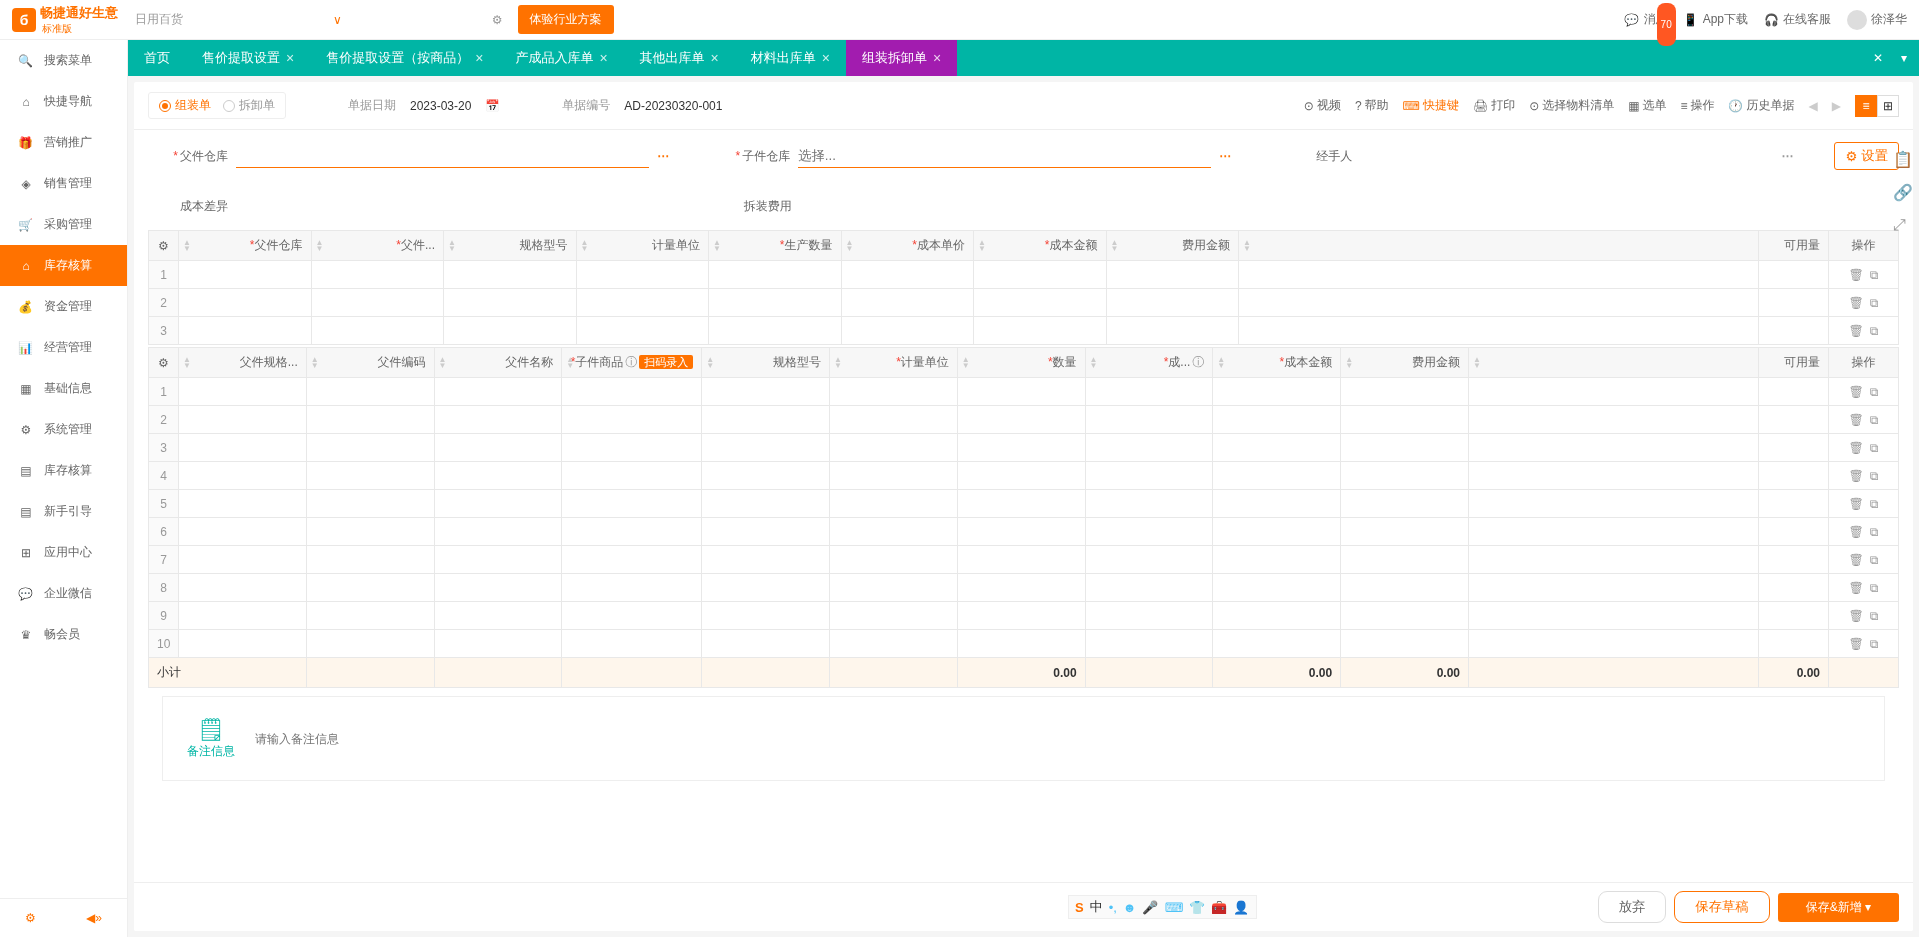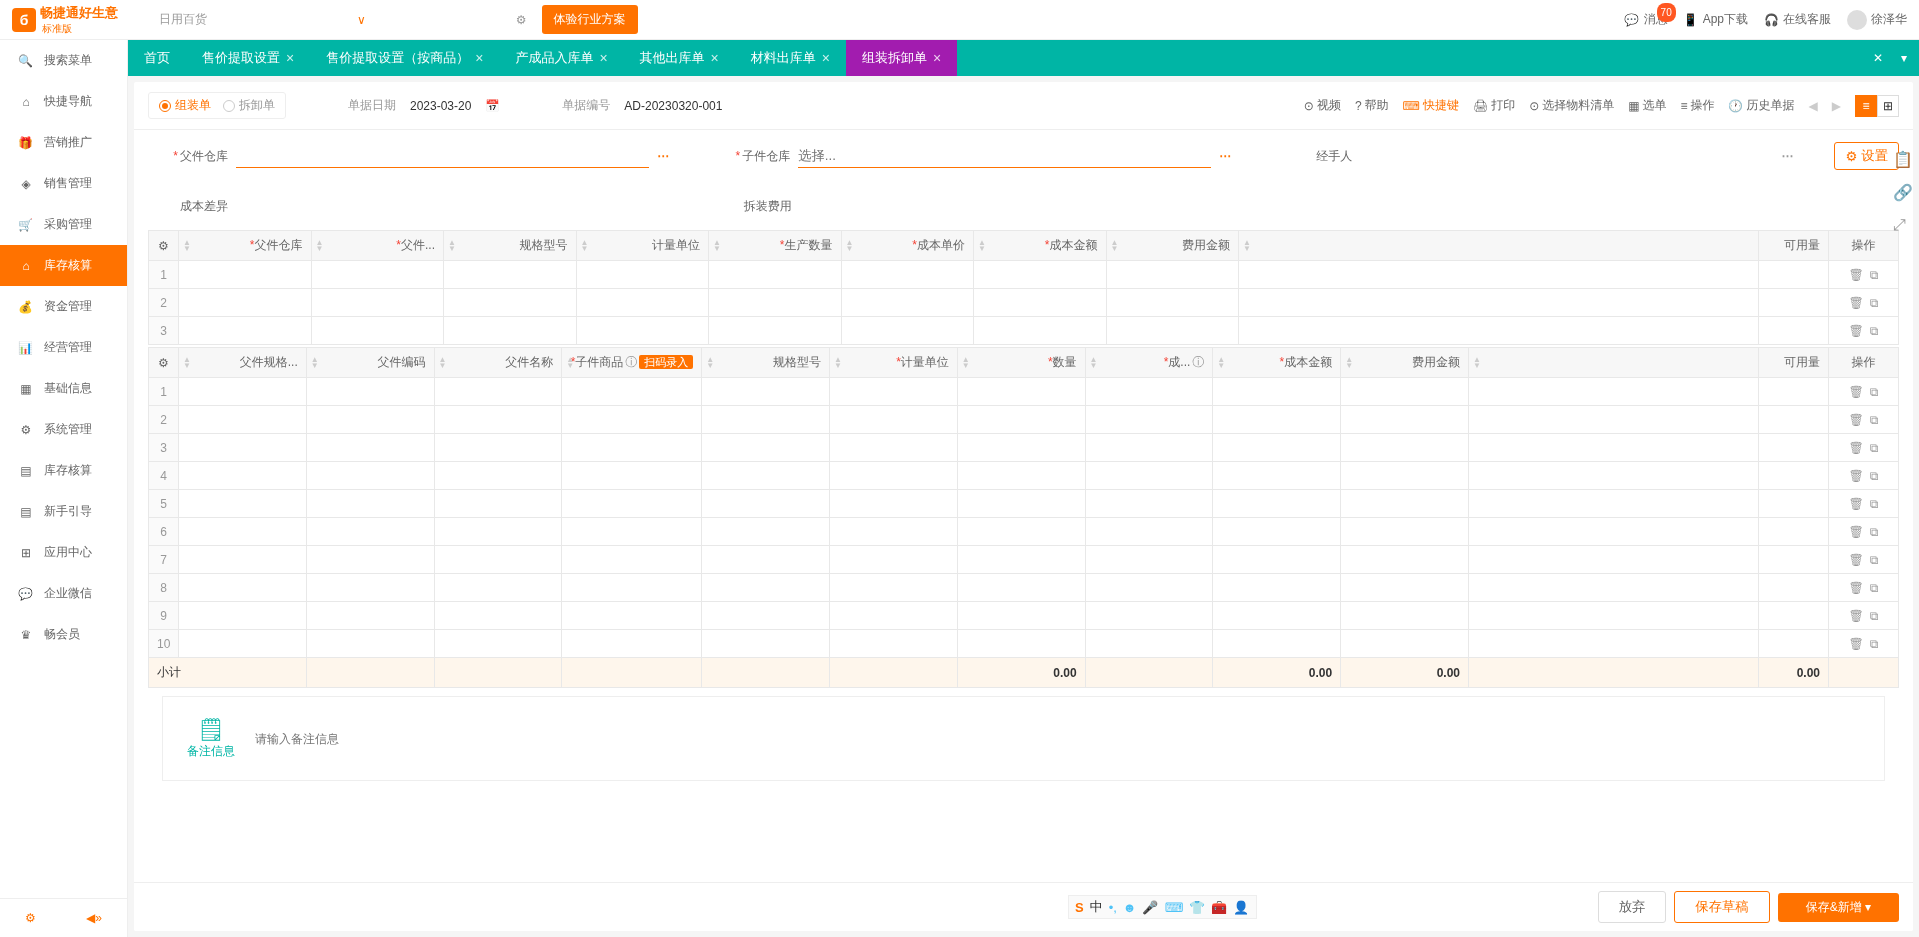--- a/index.html
+++ b/index.html
@@ -4,28 +4,28 @@
   <style>
     * { box-sizing: border-box; margin: 0; padding: 0; }
     body { font-family: "Microsoft YaHei", Arial, sans-serif; font-size: 12px; color: #333; background: #fff; overflow: hidden; }
     
     
     .top-header { display: flex; align-items: center; height: 40px; padding: 0 12px; border-bottom: 1px solid #eee; }
     .logo-area { display: flex; align-items: center; width: 115px; }
     .logo-icon { width: 24px; height: 24px; background: #ff7200; border-radius: 4px; display: inline-flex; align-items: center; justify-content: center; color: #fff; font-weight: bold; font-size: 14px; margin-right: 4px; }
     .logo-text { color: #ff7200; font-weight: bold; font-size: 13px; }
     .logo-sub { color: #ff7200; font-size: 10px; margin-left: 2px; }
-    .category-select { display: flex; align-items: center; margin-left: 32px; color: #999; }
+    .category-select { display: flex; align-items: center; margin-left: 8px; color: #999; }
     .category-select span { margin-right: 150px; }
     .chevron-down { color: #ff7200; margin-right: 10px; }
     .gear-icon { color: #999; margin-right: 15px; cursor: pointer; }
     .orange-btn { background: #ff7200; color: #fff; border: none; padding: 6px 12px; border-radius: 3px; cursor: pointer; font-size: 12px; }
     .header-right { margin-left: auto; display: flex; align-items: center; gap: 16px; }
     .header-item { display: flex; align-items: center; gap: 4px; color: #666; cursor: pointer; position: relative; }
-    .badge { position: absolute; top: -8px; right: -8px; background: #ff5722; color: #fff; border-radius: 8px; padding: 4px 4px; font-size: 10px; }
+    .badge { position: absolute; top: -8px; right: -8px; background: #ff5722; color: #fff; border-radius: 8px; padding: 16px 4px; font-size: 10px; }
     .avatar { width: 20px; height: 20px; background: #ddd; border-radius: 50%; }
     
     
     .layout { display: flex; height: calc(100vh - 40px); }
     .sidebar { width: 128px; background: #fff; border-right: 1px solid #eee; display: flex; flex-direction: column; }
     .sidebar-item { display: flex; align-items: center; padding: 12px 18px; color: #666; cursor: pointer; gap: 10px; }
     .sidebar-item.active { background: #ff7200; color: #fff; }
     .sidebar-item .icon { width: 16px; text-align: center; }
     .sidebar-footer { margin-top: auto; display: flex; justify-content: space-around; padding: 12px 0; border-top: 1px solid #eee; }
     .sidebar-footer span { color: #ff7200; cursor: pointer; }
@@ -88,21 +88,21 @@
     
     .notes-area { display: flex; align-items: center; padding: 20px 24px; margin: 8px 14px 14px; border: 1px solid #eee; }
     .notes-icon-box { display: flex; flex-direction: column; align-items: center; margin-right: 20px; color: #00b5a5; }
     .notes-icon { font-size: 22px; }
     .notes-input { flex: 1; border: none; outline: none; font-size: 12px; }
     
     
     .footer-bar { display: flex; align-items: center; padding: 8px 14px; border-top: 1px solid #eee; background: #fff; gap: 8px; justify-content: flex-end; }
     .ime-bar { display: flex; align-items: center; gap: 6px; margin-right: auto; margin-left: 920px; background: #fafafa; padding: 2px 6px; border: 1px solid #eee; }
     .ime-bar span { font-size: 13px; }
-    .btn-outline { border: 1px solid #ddd; background: #fff; padding: 6px 20px; border-radius: 3px; cursor: pointer; color: #666; }
+    .btn-outline { border: 1px solid #ddd; background: #fff; padding: 6px 20px; border-radius: 9px; cursor: pointer; color: #666; }
     .btn-outline.orange { border-color: #ff7200; color: #ff7200; }
     
     
     .right-rail { position: fixed; right: 0; top: 140px; display: flex; flex-direction: column; gap: 14px; padding: 10px 6px; }
     .right-rail span { color: #999; cursor: pointer; font-size: 16px; }
   </style>
 </head>
 <body>
 
 <div class="top-header">

